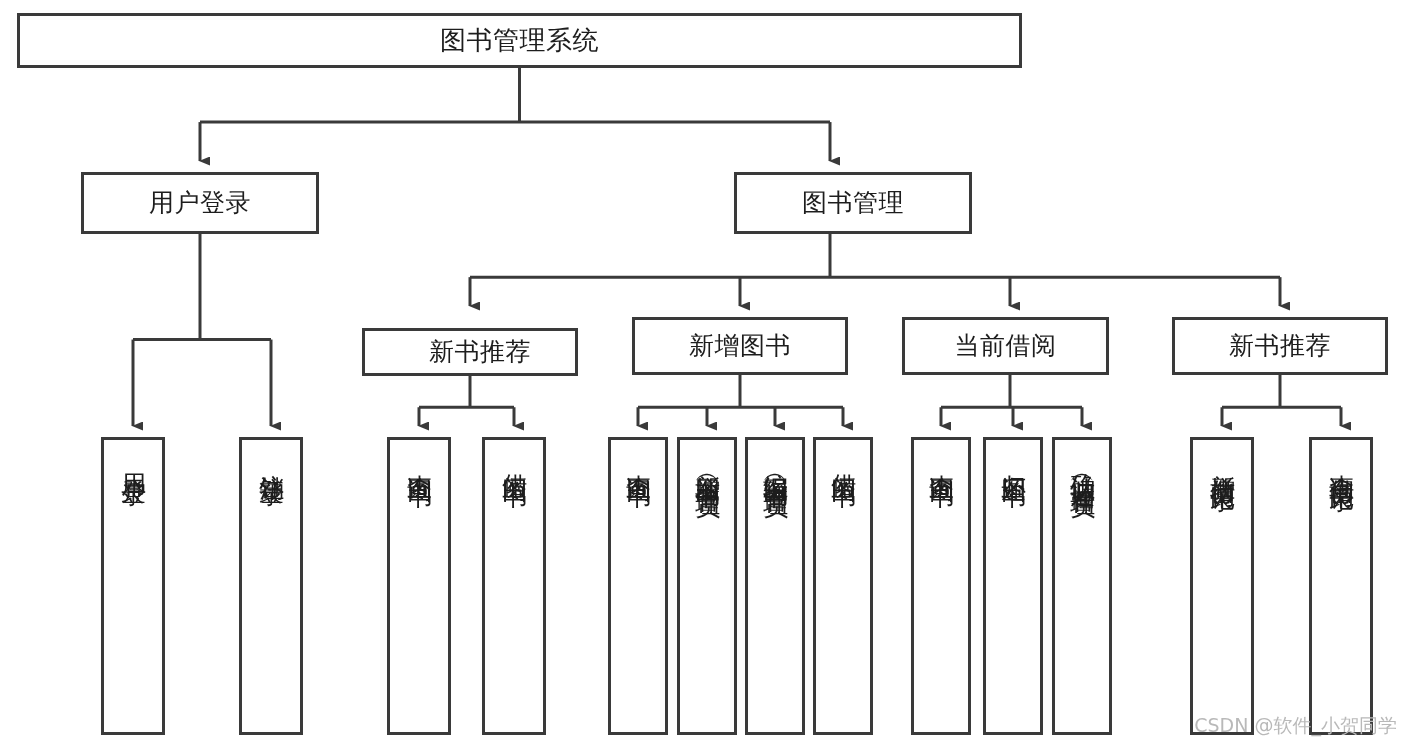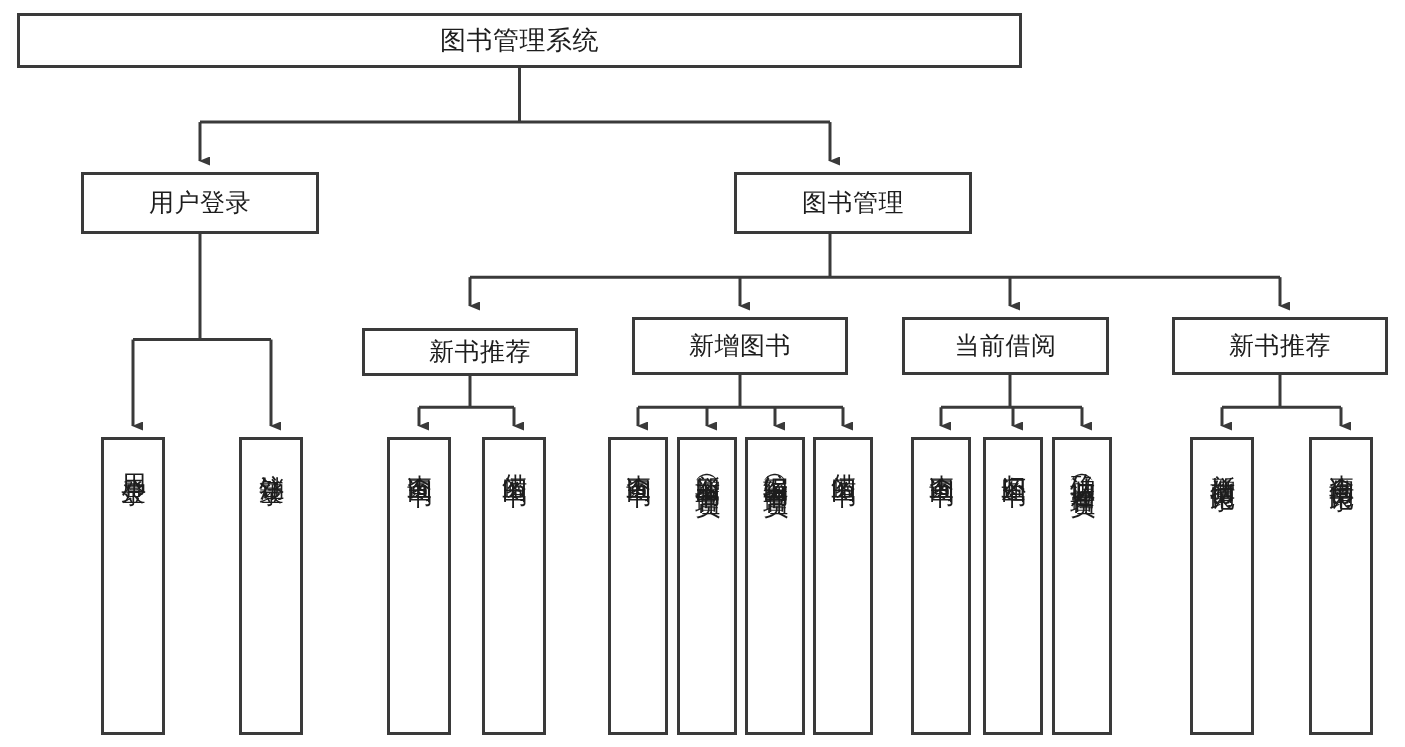--- a/index.html
+++ b/index.html
@@ -175,13 +175,14 @@
         <span class="node-label">确认归还（管理员）</span>
       </div>
       <div class="node vertical" style="left: 1190px; top: 437px; width: 64px; height: 298px;">
         <span class="node-label">新增借阅记录</span>
       </div>
       <div class="node vertical" style="left: 1309px; top: 437px; width: 64px; height: 298px;">
         <span class="node-label">查询借阅记录</span>
       </div>
     </div>
 
+  <div id="watermark">CSDN @软件_小贺同学</div>
 </div>
 
 </body></html>

